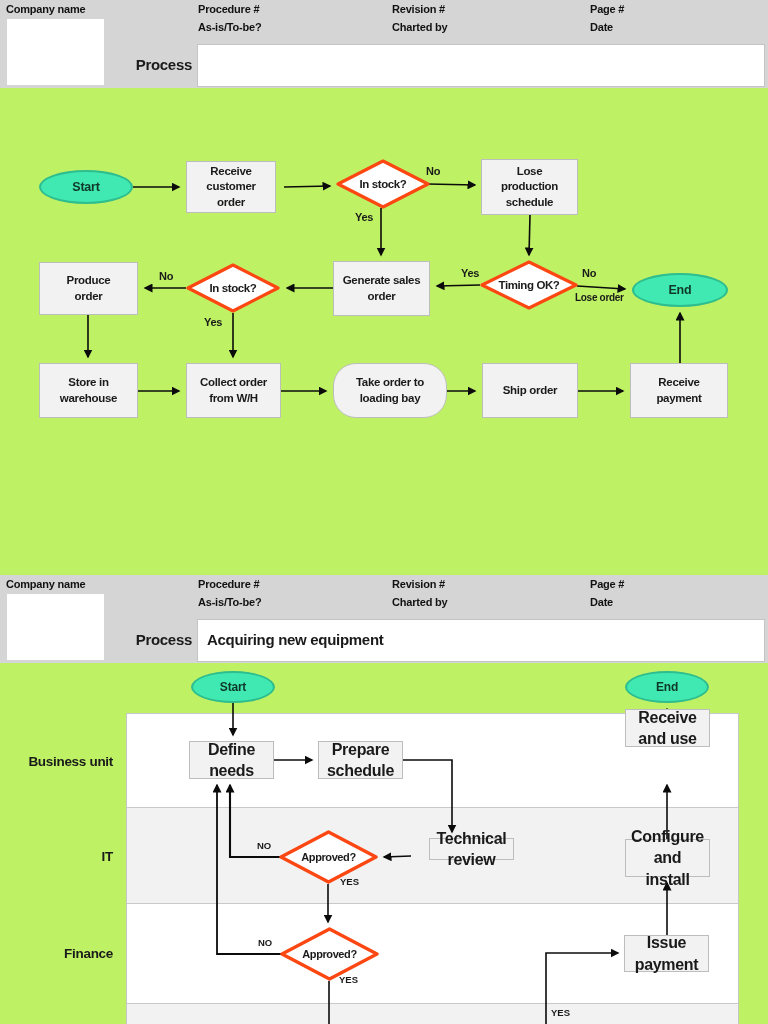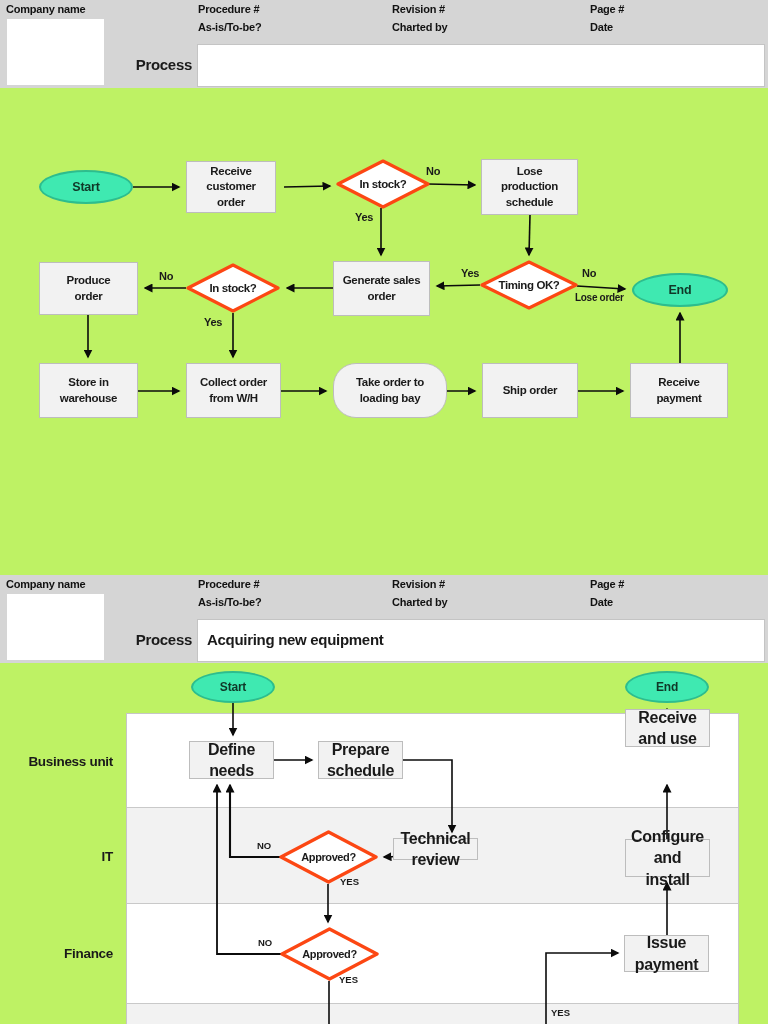--- a/index.html
+++ b/index.html
@@ -162,21 +162,21 @@
     <span class="lanelabel" style="top:754px;">Business unit</span>
     <span class="lanelabel" style="top:849px;">IT</span>
     <span class="lanelabel" style="top:946px;">Finance</span>
 
     <div class="ellipse" style="left:191px;top:671px;width:84px;height:32px;font-size:12px;">Start</div>
     <div class="ellipse" style="left:625px;top:671px;width:84px;height:32px;font-size:12px;">End</div>
 
     <div class="fbox fbox2" style="left:189px;top:741px;width:85px;height:38px;">Define needs</div>
     <div class="fbox fbox2" style="left:318px;top:741px;width:85px;height:38px;">Prepare schedule</div>
     <div class="fbox fbox2" style="left:625px;top:709px;width:85px;height:38px;">Receive and use</div>
-    <div class="fbox fbox2" style="left:393px;top:838px;width:85px;height:22px;">Technical review</div>
+    <div class="fbox fbox2" style="left:429px;top:838px;width:85px;height:22px;">Technical review</div>
     <div class="fbox fbox2" style="left:625px;top:839px;width:85px;height:38px;">Configure and install</div>
     <div class="fbox fbox2" style="left:624px;top:935px;width:85px;height:37px;">Issue payment</div>
 
     <div class="diamond" style="left:279px;top:830px;width:99px;height:54px;">
       <svg viewBox="0 0 99 54">
           <polygon points="49.5,2 97,27 49.5,52 2,27" fill="#fff" stroke="var(--decision-border,#fc4713)" stroke-width="3.4" stroke-linejoin="round"></polygon>
         </svg>
       <span class="dlabel" style="font-size:11px;">Approved?</span>
     </div>
 

